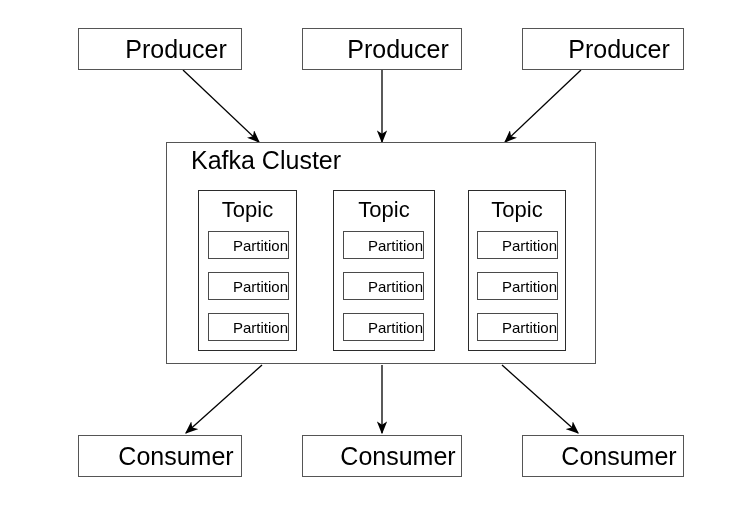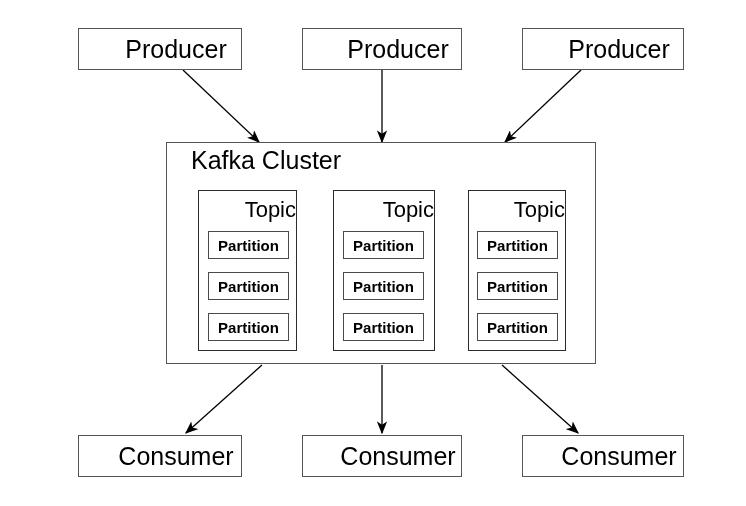--- a/index.html
+++ b/index.html
@@ -67,35 +67,34 @@
     box-sizing: border-box;
     background: #ffffff;
     border: 1.6px solid #2b2b2b;
     z-index: 3;
   }
   .topic-title {
     position: absolute;
     left: 0;
     right: 0;
     top: 8px;
-    text-align: right;
+    text-align: center;
     font-size: 22px;
     line-height: 1;
     color: #000000;
   }
   .partition {
     position: absolute;
     box-sizing: border-box;
     background: #ffffff;
     border: 1.5px solid #4a4a4a;
     display: flex;
     align-items: center;
-    justify-content: center;
+    justify-content: flex-end;
     z-index: 4;
-    font-weight: bold;
   }
   .partition-label {
     font-size: 15px;
     line-height: 1;
     white-space: nowrap;
     color: #000000;
   }
 </style>
 </head>
 <body>

